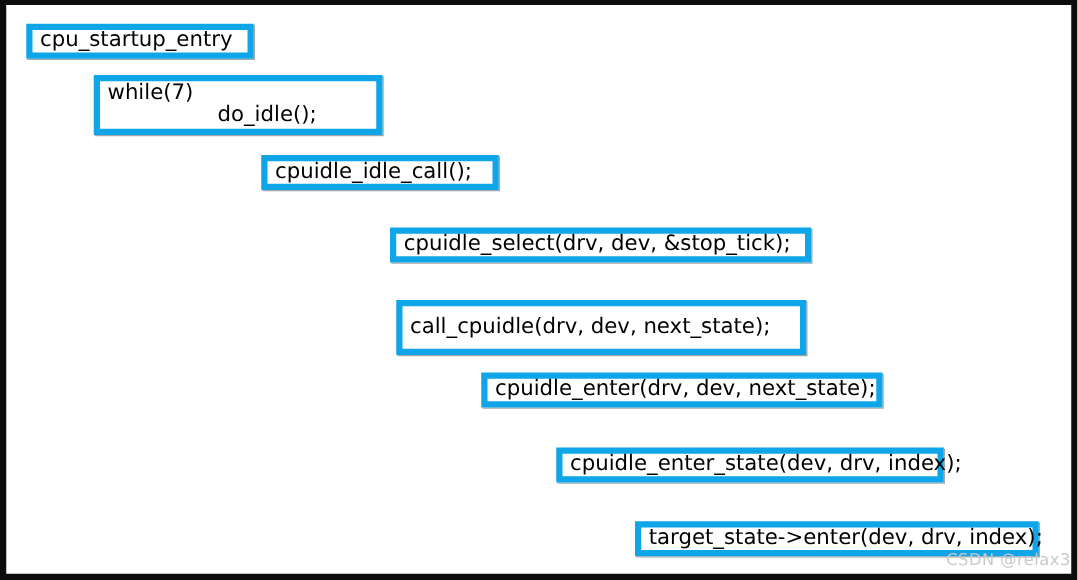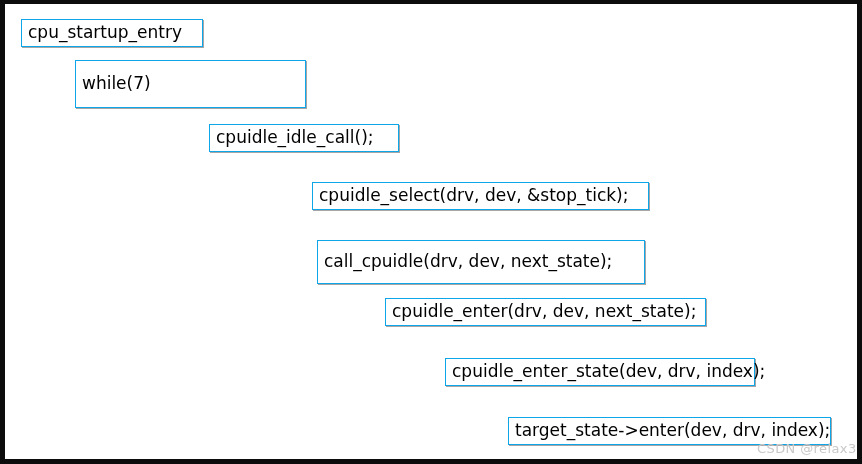--- a/index.html
+++ b/index.html
@@ -24,21 +24,21 @@
     position: absolute;
     left: -5px;
     top: -4px;
     width: 862px;
     height: 464px;
   }
   .node {
     position: absolute;
     box-sizing: border-box;
     background: #ffffff;
-    border: 1px solid #0ea5e9;
+    border: 5px solid #0ea5e9;
     box-shadow: 1px 1px 0 0 #a6a6a6;
     color: #000000;
     font-size: 17px;
     line-height: 1.05;
     white-space: pre;
     display: flex;
     flex-direction: column;
     justify-content: center;
     padding-left: 6px;
     padding-right: 6px;
@@ -60,21 +60,21 @@
     pointer-events: none;
   }
 </style>
 </head>
 <body>
 
 <div id="canvas">
   <div id="inner">
     <div id="nodes-layer">
         <div class="node" style="left: 21px; top: 19px; width: 182px; height: 28px;"><span class="line">cpu_startup_entry</span></div>
-        <div class="node" style="left: 75px; top: 60px; width: 231px; height: 48px;"><span class="line">while(7)</span></div>
+        <div class="node" style="left: 75px; top: 60px; width: 231px; height: 48px;"><span class="line">while(7)</span><span class="line indent">do_idle();</span></div>
         <div class="node" style="left: 209px; top: 124px; width: 190px; height: 28px;"><span class="line">cpuidle_idle_call();</span></div>
         <div class="node" style="left: 267px; top: 182px; width: 337px; height: 28px; margin-left: 45px;"><span class="line">cpuidle_select(drv, dev, &amp;stop_tick);</span></div>
         <div class="node" style="left: 317px; top: 240px; width: 328px; height: 44px;"><span class="line">call_cpuidle(drv, dev, next_state);</span></div>
         <div class="node" style="left: 385px; top: 298px; width: 321px; height: 28px;"><span class="line">cpuidle_enter(drv, dev, next_state);</span></div>
         <div class="node" style="left: 445px; top: 358px; width: 310px; height: 28px;"><span class="line">cpuidle_enter_state(dev, drv, index);</span></div>
         <div class="node" style="left: 508px; top: 417px; width: 323px; height: 28px;"><span class="line">target_state-&gt;enter(dev, drv, index);</span></div>
       </div>
     <div class="watermark" style="left: 757px; top: 441px; color: rgb(201, 201, 201);">CSDN @relax33</div>
   </div>
 </div>

